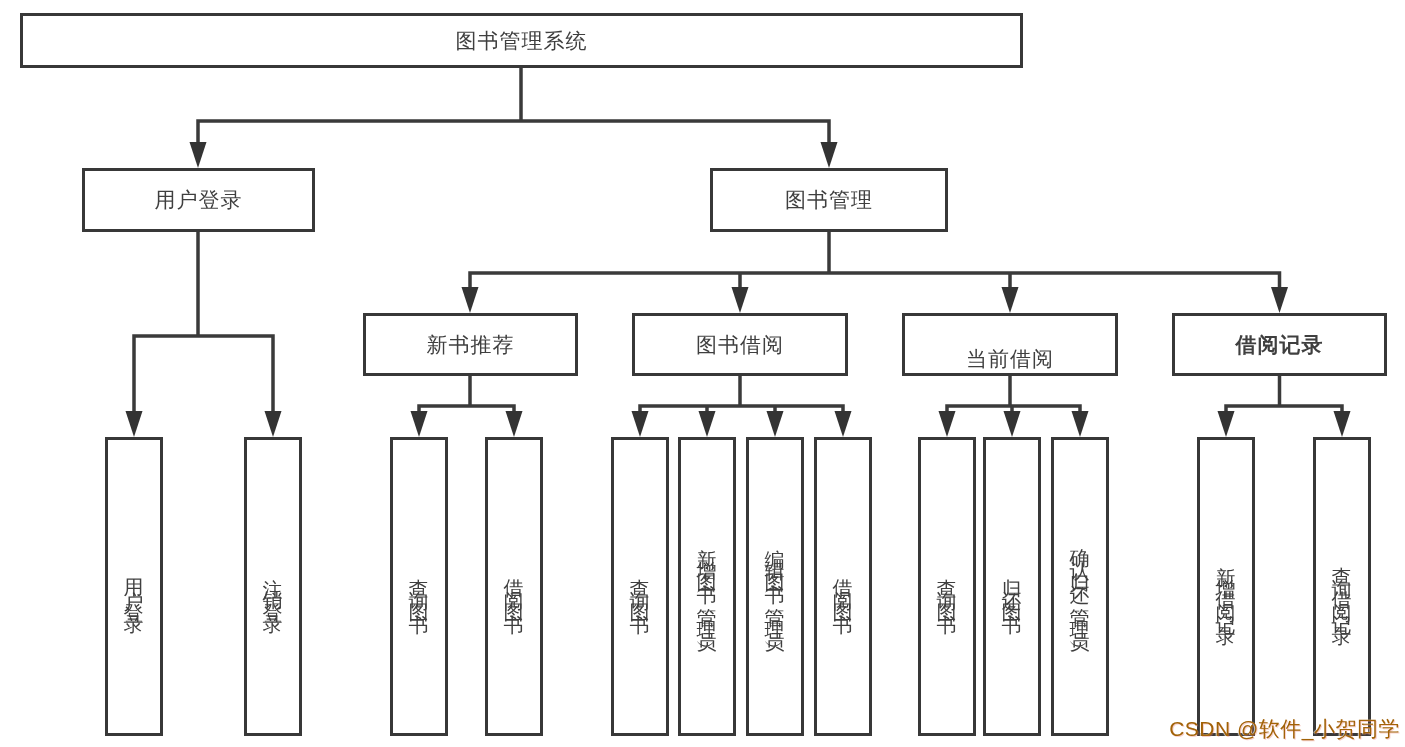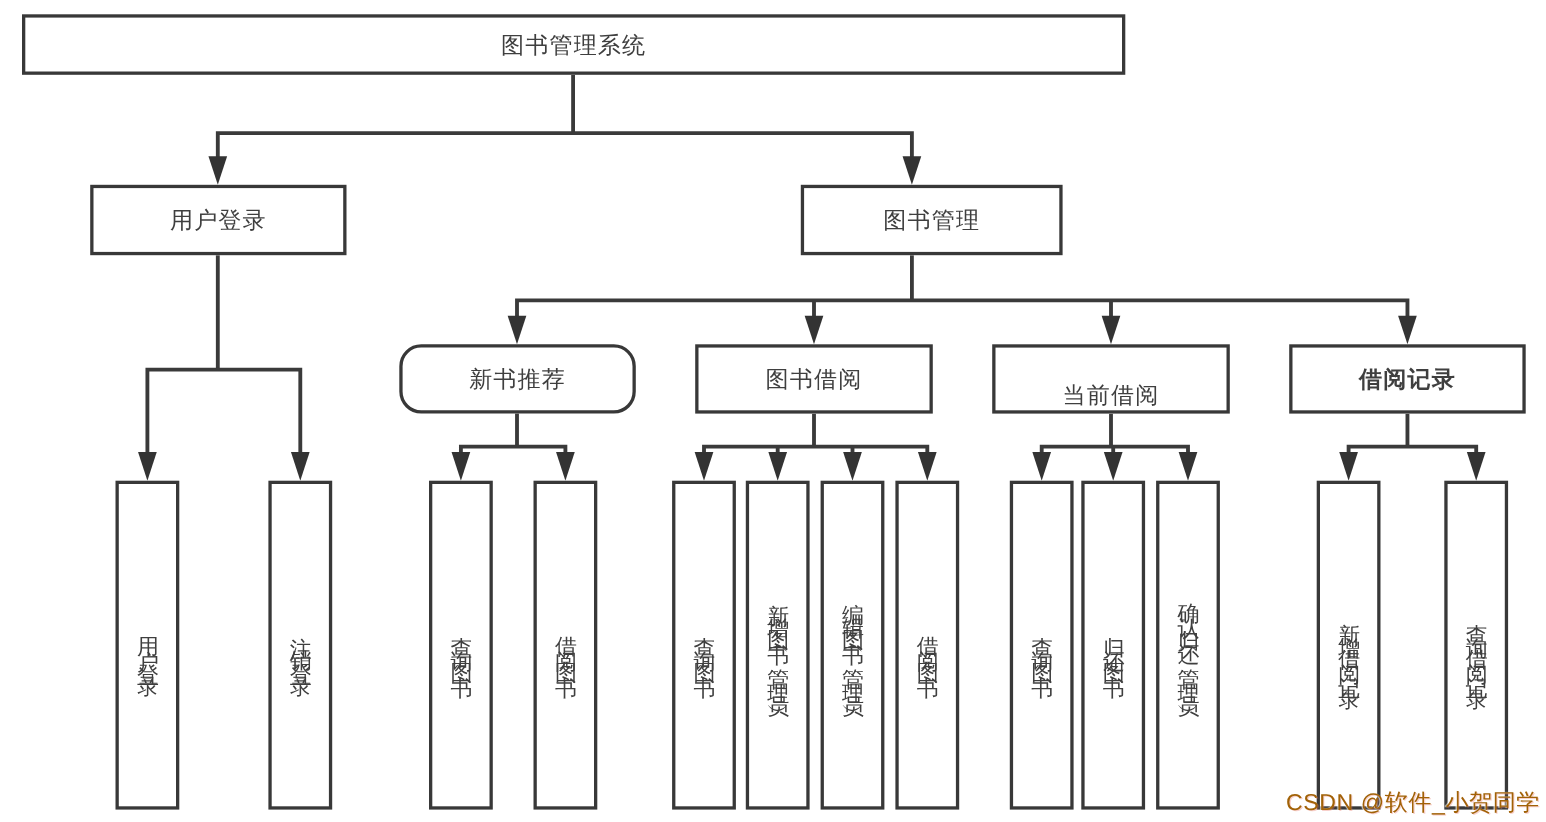--- a/index.html
+++ b/index.html
@@ -110,25 +110,25 @@
     </g>
   </svg>
 
   <div class="node" style="left:20px; top:13px; width:1003px; height:55px;">
     <span class="hlabel">图书管理系统</span>
   </div>
 
   <div class="node" style="left:82px; top:168px; width:233px; height:64px;">
     <span class="hlabel">用户登录</span>
   </div>
-  <div class="node" style="left:728px; top:168px; width:238px; height:64px;">
+  <div class="node" style="left:710px; top:168px; width:238px; height:64px;">
     <span class="hlabel">图书管理</span>
   </div>
 
-  <div class="node" style="left:363px; top:313px; width:215px; height:63px;border-radius:20px;">
+  <div class="node" style="left:363px; top:313px; width:215px; height:63px;">
     <span class="hlabel">新书推荐</span>
   </div>
   <div class="node" style="left:632px; top:313px; width:216px; height:63px;">
     <span class="hlabel">图书借阅</span>
   </div>
   <div class="node" style="left:902px; top:313px; width:216px; height:63px;align-items:flex-end;">
     <span class="hlabel">当前借阅</span>
   </div>
   <div class="node" style="left:1172px; top:313px; width:215px; height:63px;font-weight:bold;">
     <span class="hlabel">借阅记录</span>

